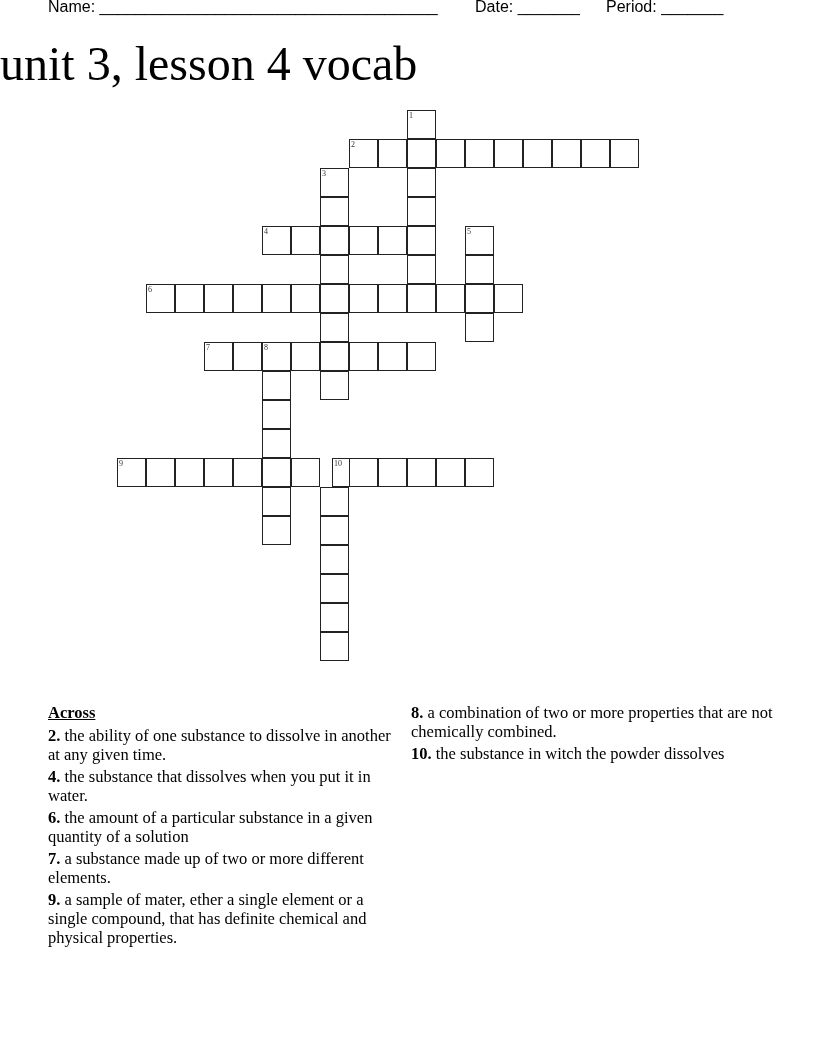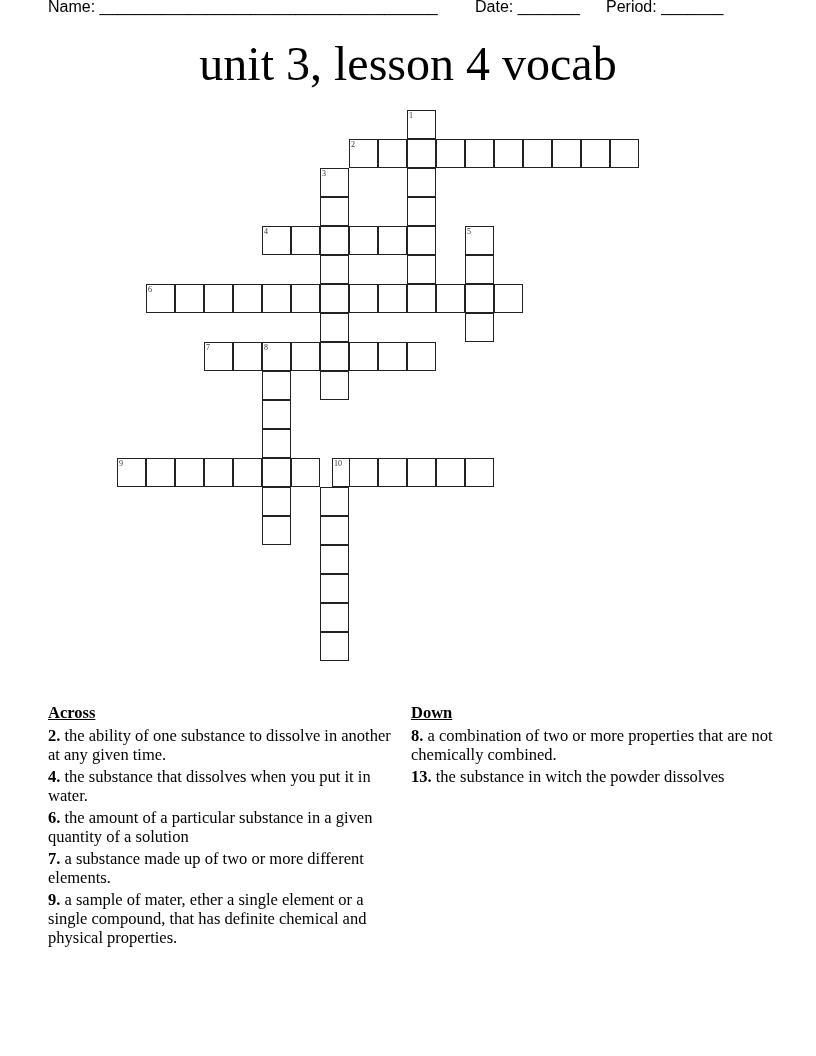--- a/index.html
+++ b/index.html
@@ -3,21 +3,21 @@
   <meta charset="utf-8">
   <style>
     html, body { margin: 0; padding: 0; background: #ffffff; }
     body { width: 816px; height: 1056px; position: relative; overflow: hidden; color: #000; }
     .header-line {
       position: absolute; top: -2px; left: 48px; width: 720px; height: 20px;
       font-family: "Liberation Sans", sans-serif; font-size: 16px; white-space: nowrap;
     }
     .header-line span { position: absolute; top: 0; }
     .title {
-      position: absolute; top: 34px; left: 0; width: 816px; text-align: center;
+      position: absolute; top: 34px; left: 0; width: 816px; text-align: left;
       font-family: "Liberation Serif", serif; font-size: 48px; line-height: 60px;
     }
     .grid { position: absolute; left: 0; top: 0; width: 816px; height: 700px; }
     .cell {
       position: absolute; width: 29px; height: 29px; box-sizing: border-box;
       border: 1.5px solid #222; background: #fff;
     }
     .cell .num {
       position: absolute; top: 0px; left: 1px;
       font-family: "Liberation Serif", serif; font-size: 8px; line-height: 9px; color: #333;
@@ -144,16 +144,15 @@
 <div class="clues across">
   <h3>Across</h3>
   <div class="clue"><b>2.</b><span> the ability of one substance to dissolve in another at any given time.</span></div>
   <div class="clue"><b>4.</b><span> the substance that dissolves when you put it in water.</span></div>
   <div class="clue"><b>6.</b><span> the amount of a particular substance in a given quantity of a solution</span></div>
   <div class="clue"><b>7.</b><span> a substance made up of two or more different elements.</span></div>
   <div class="clue"><b>9.</b><span> a sample of mater, ether a single element or a single compound, that has definite chemical and physical properties.</span></div>
 </div>
 
 <div class="clues down">
-  <h3>Down</h3>
   <div class="clue"><b>8.</b><span> a combination of two or more properties that are not chemically combined.</span></div>
-  <div class="clue"><b>13.</b><span> the substance in witch the powder dissolves</span></div>
+  <div class="clue"><b>10.</b><span> the substance in witch the powder dissolves</span></div>
 </div>
 
 </body></html>

